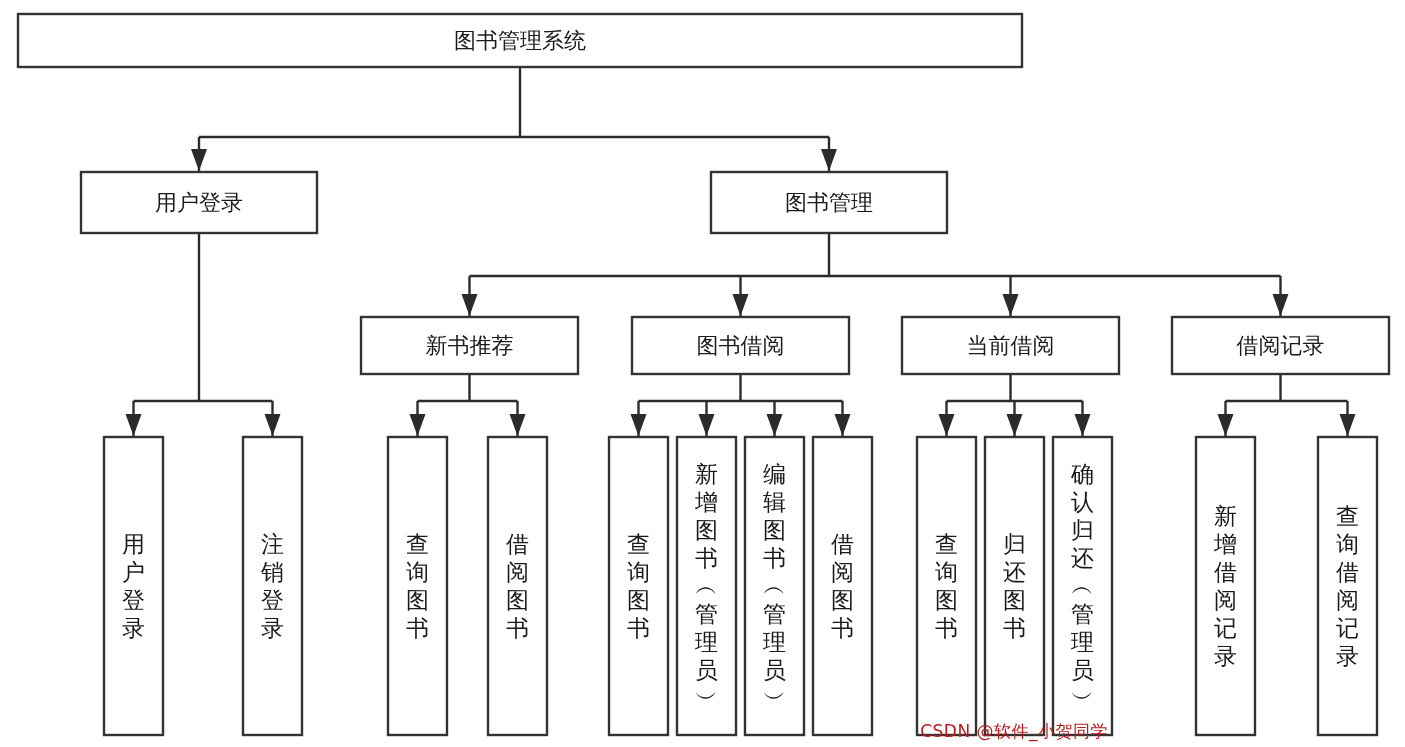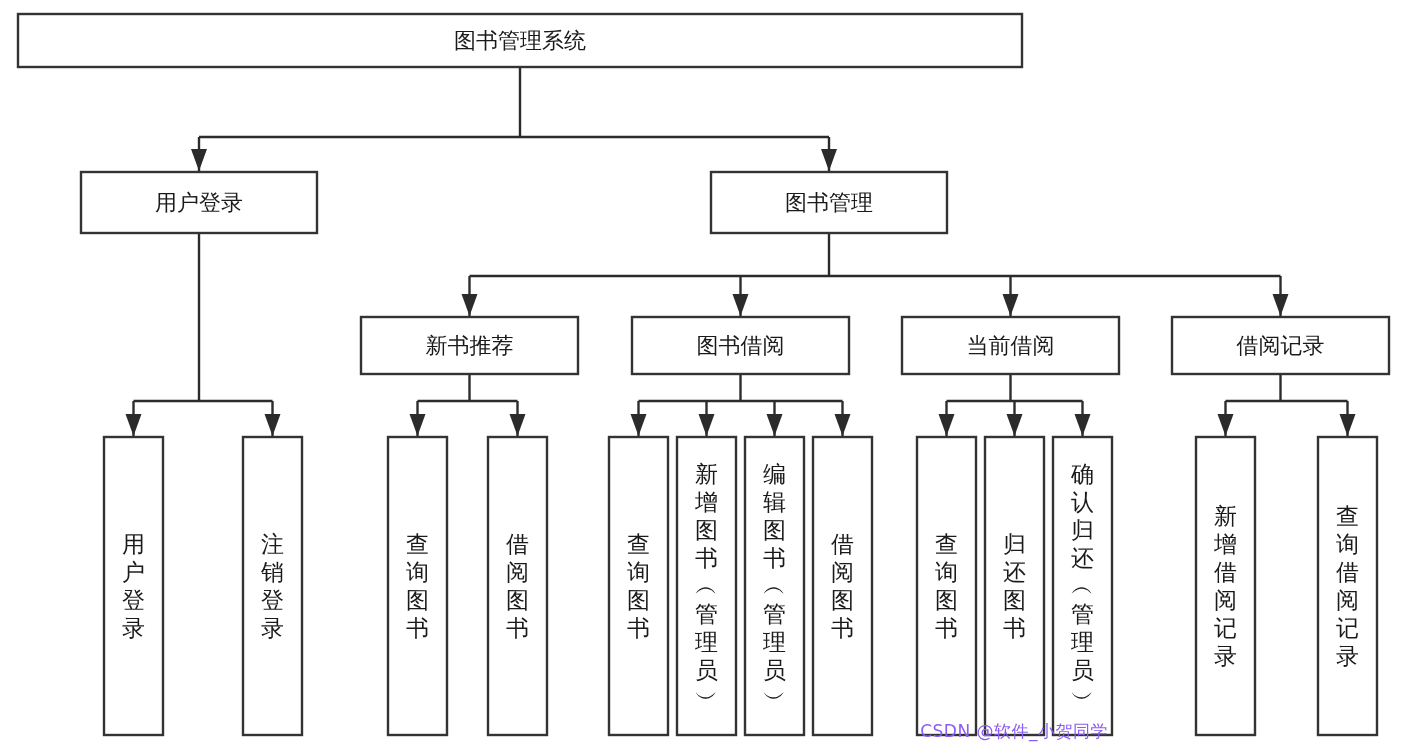--- a/index.html
+++ b/index.html
@@ -52,21 +52,21 @@
   .arrow-head {
     fill: #2b2b2b;
     stroke: none;
   }
   .watermark {
     position: absolute;
     right: 14px;
     bottom: 4px;
     font-family: "DejaVu Sans", "Liberation Sans", sans-serif;
     font-size: 17px;
-    color: #8b5cf6;
+    color: #b91c1c;
     letter-spacing: 0.5px;
     white-space: nowrap;
     user-select: none;
   }
 </style>
 </head>
 <body>
 
 <div id="diagram-root">
   <svg id="tree-svg" viewBox="0 0 1405 747">

